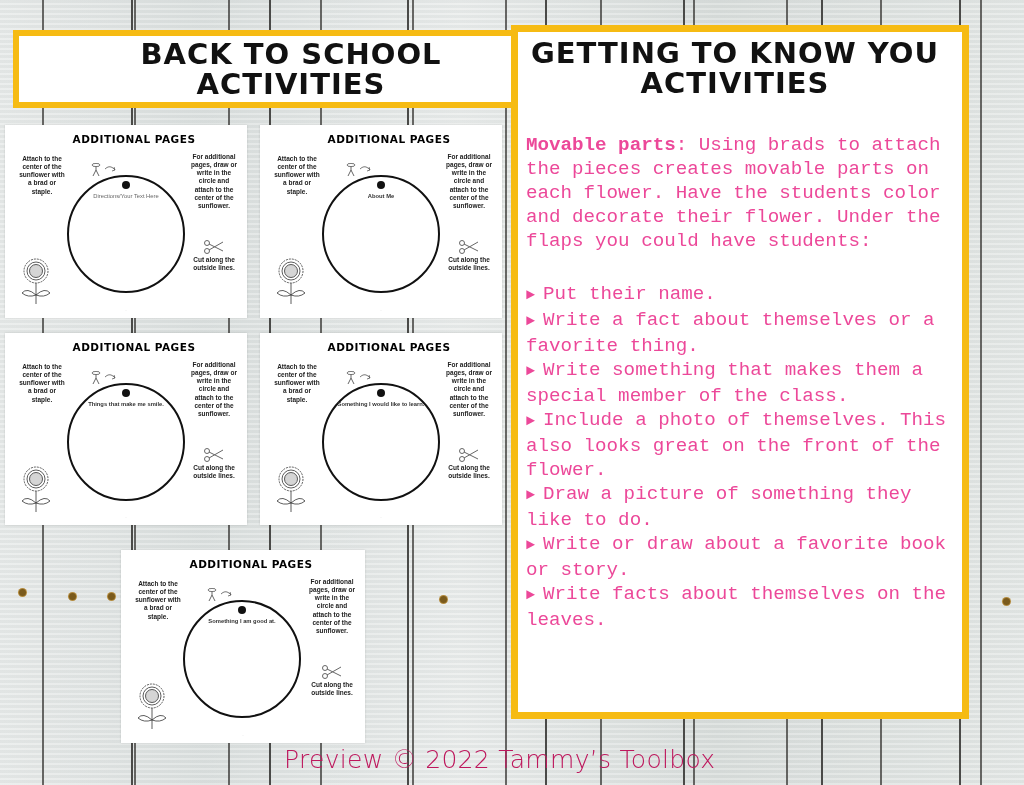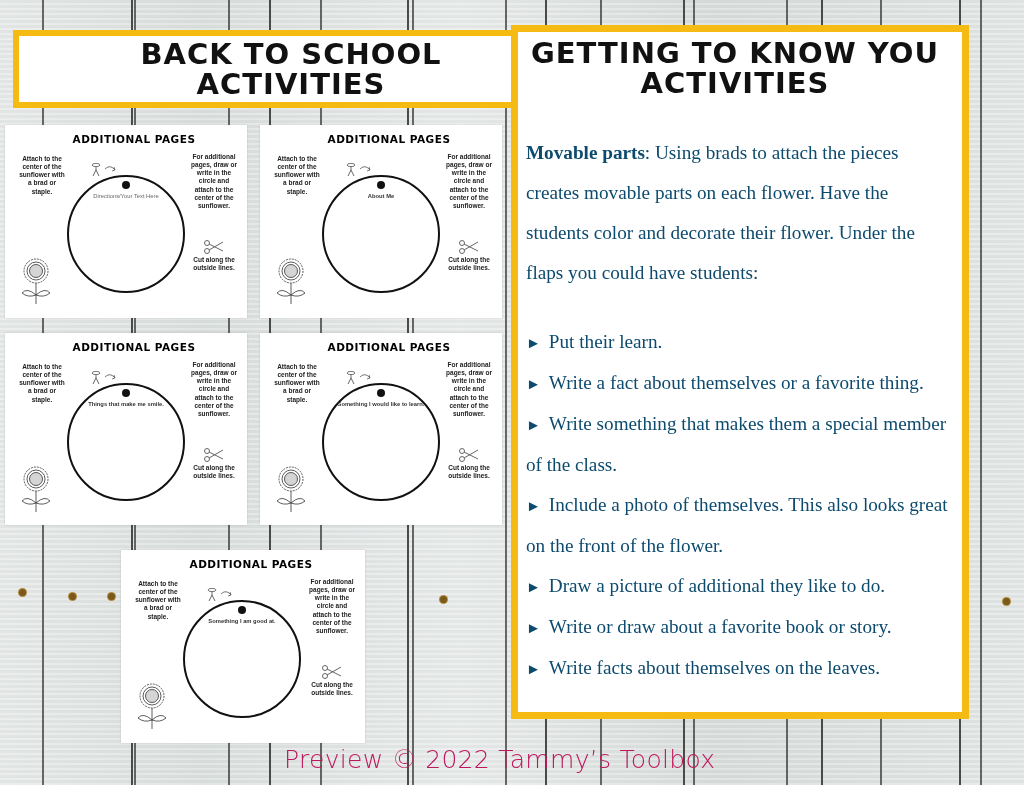--- a/index.html
+++ b/index.html
@@ -69,21 +69,21 @@
   .card-pg { position: absolute; bottom: 5px; left: 0; right: 0; text-align: center; font-size: 3px; color: #aaa; }
 
   .panel {
     position: absolute; left: 511px; top: 25px; width: 458px; height: 694px;
     background: #fff; border: 7px solid #f6bb13;
   }
   .panel-title { position: absolute; top: 6px; left: 0; right: 10px; text-align: center; }
   .panel-title .comic { font-size: 29px; }
   .panel-body {
     position: absolute; left: 8px; right: 10px; top: 101px;
-    font-family: Liberation Serif, serif; font-size: 19.2px; line-height: 40px; color: #0c4a6e;
+    font-family: Liberation Mono, monospace; font-size: 19.2px; line-height: 24px; color: #ec4899;
   }
   .panel-body p { margin: 0; }
   .panel-body .lead b { font-weight: bold; }
   .panel-body .spacer { height: 29px; }
   .bullet { display: block; }
   .bullet .arrow { font-size: 15px; margin-right: 8px; }
 
   .footer {
     position: absolute; left: 284px; top: 745px; font-size: 25px; color: #be185d;
     font-family: "DejaVu Sans", sans-serif; font-weight: 300; letter-spacing: 0.3px;
@@ -277,23 +277,23 @@
 </div>
 
 <div class="panel">
   <div class="panel-title comic">
     <div class="comic">Getting to Know You</div>
     <div class="comic">Activities</div>
   </div>
   <div class="panel-body">
     <p class="lead"><b>Movable parts</b><span>:  Using brads to attach the pieces creates movable parts on each flower.  Have the students color and decorate their flower.  Under the flaps you could have students:</span></p>
     <div class="spacer"></div>
-    <p class="bullet"><span class="arrow">►</span><span>Put their learn.</span></p>
+    <p class="bullet"><span class="arrow">►</span><span>Put their name.</span></p>
     <p class="bullet"><span class="arrow">►</span><span>Write a fact about themselves or a favorite thing.</span></p>
     <p class="bullet"><span class="arrow">►</span><span>Write something that makes them a special  member of the class.</span></p>
     <p class="bullet"><span class="arrow">►</span><span>Include a photo of themselves.  This also looks great on the front of the flower.</span></p>
-    <p class="bullet"><span class="arrow">►</span><span>Draw a picture of additional they like to do.</span></p>
+    <p class="bullet"><span class="arrow">►</span><span>Draw a picture of something they like to do.</span></p>
     <p class="bullet"><span class="arrow">►</span><span>Write or draw about a favorite book or story.</span></p>
     <p class="bullet"><span class="arrow">►</span><span>Write facts about themselves on the leaves.</span></p>
   </div>
 </div>
 
 <div class="footer">Preview © 2022 Tammy’s Toolbox</div>
 
 </body></html>

